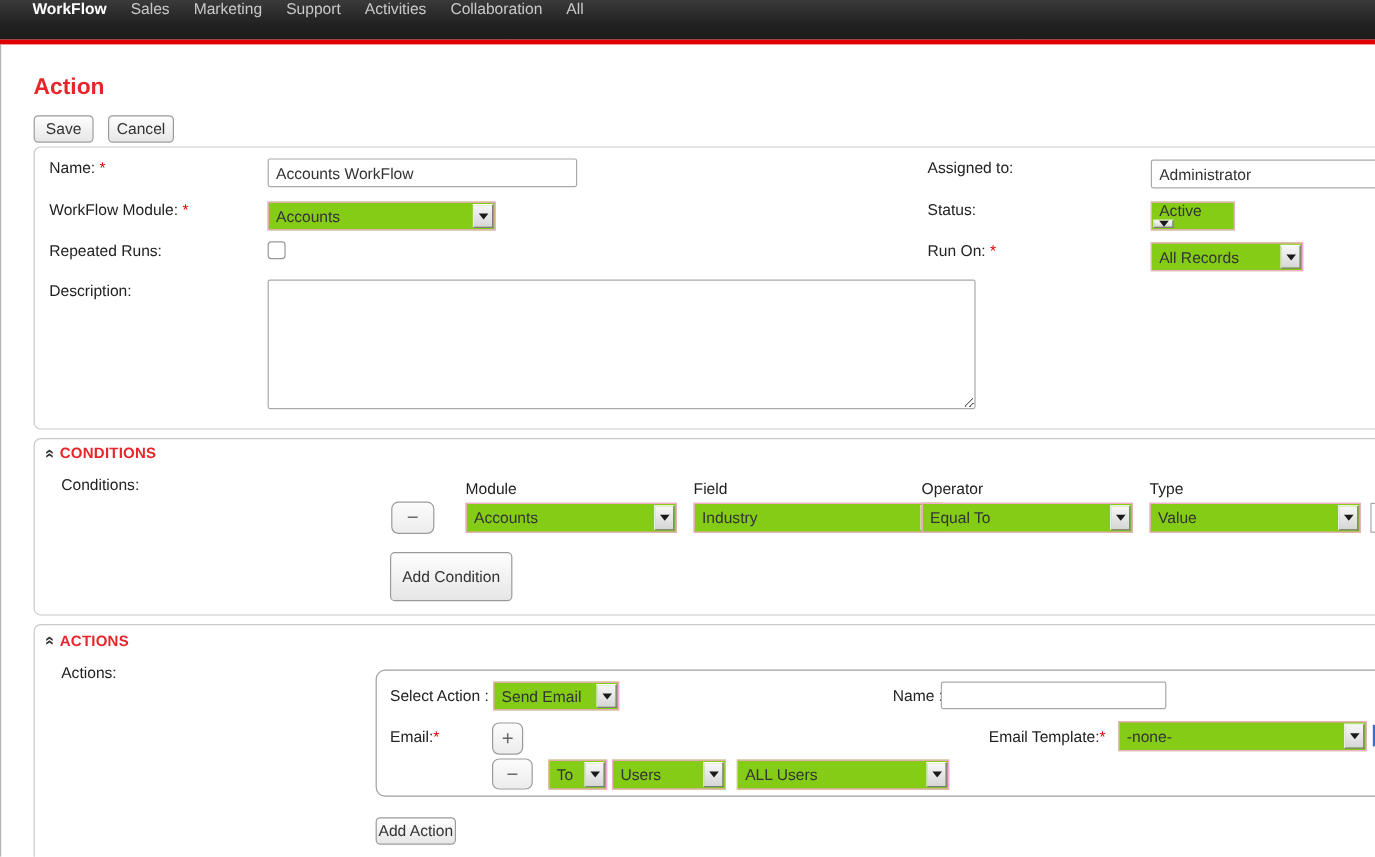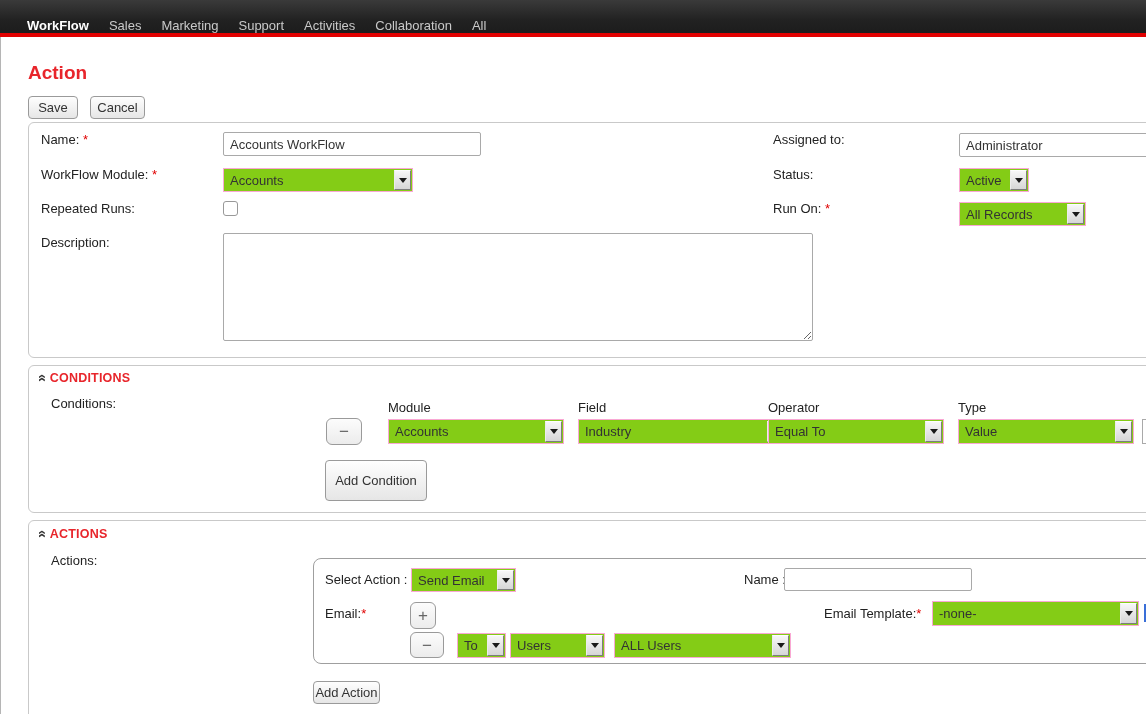--- a/index.html
+++ b/index.html
@@ -3,21 +3,21 @@
 <meta charset="utf-8">
 <style>
   * { margin:0; padding:0; box-sizing:border-box; }
   html,body { width:1146px; height:714px; background:#fff; overflow:hidden;
               font-family:"Liberation Sans", sans-serif; }
   .page { position:relative; width:1146px; height:714px; }
 
   
   .navbar { position:absolute; left:0; top:0; width:1146px; height:33px;
             background:linear-gradient(#3a3a3a,#222 60%,#1c1c1c);
-            display:flex; align-items:flex-end; padding-left:27px; gap:20px; }
+            display:flex; align-items:flex-start; padding-left:27px; gap:20px; }
   .nav-item { font-size:13px; color:#c9c9c9; cursor:pointer; white-space:nowrap; }
   .nav-item.active { color:#fff; font-weight:bold; }
   .red-strip { position:absolute; left:0; top:33px; width:1146px; height:4px; background:#e10000; }
   .left-edge { position:absolute; left:0; top:37px; width:1px; height:677px; background:#b5b5b5; }
 
   
   .page-title { position:absolute; left:28px; top:62px; font-size:19px; font-weight:bold; color:#e8252b; }
   .btn { position:absolute; display:flex; align-items:center; justify-content:center;
          background:linear-gradient(#fefefe,#e6e6e6); border:1px solid #9a9a9a; border-radius:4px;
          font-size:13px; color:#333; cursor:pointer; font-family:"Liberation Sans",sans-serif; }
@@ -100,21 +100,21 @@
     <span class="lbl" style="left:12px; top:78px;">Repeated Runs:</span>
     <span class="checkbox" style="left:194px; top:78px;"></span>
 
     <span class="lbl" style="left:12px; top:112px;">Description:</span>
     <textarea class="tinput" style="left: 194px; top: 110px; width: 590px; height: 108px;" value=""></textarea>
 
     <span class="lbl" style="left:744px; top:9px;">Assigned to:</span>
     <input class="tinput" style="left: 930px; top: 10px; width: 235px; height: 24px;" value="Administrator">
 
     <span class="lbl" style="left:744px; top:44px;">Status:</span>
-    <div class="sel" style="left:930px; top:45px; width:70px; height:24px;">
+    <div class="sel" style="left:930px; top:45px; width:70px; height:24px;flex-direction:column;">
       <span class="sel-text">Active</span>
       <span class="sel-btn">
           <span class="arr"></span>
         </span>
     </div>
 
     <span class="lbl" style="left:744px; top:78px;">
       <span>Run On:</span> <span class="star">*</span>
     </span>
     <div class="sel" style="left:930px; top:79px; width:127px; height:24px;">

